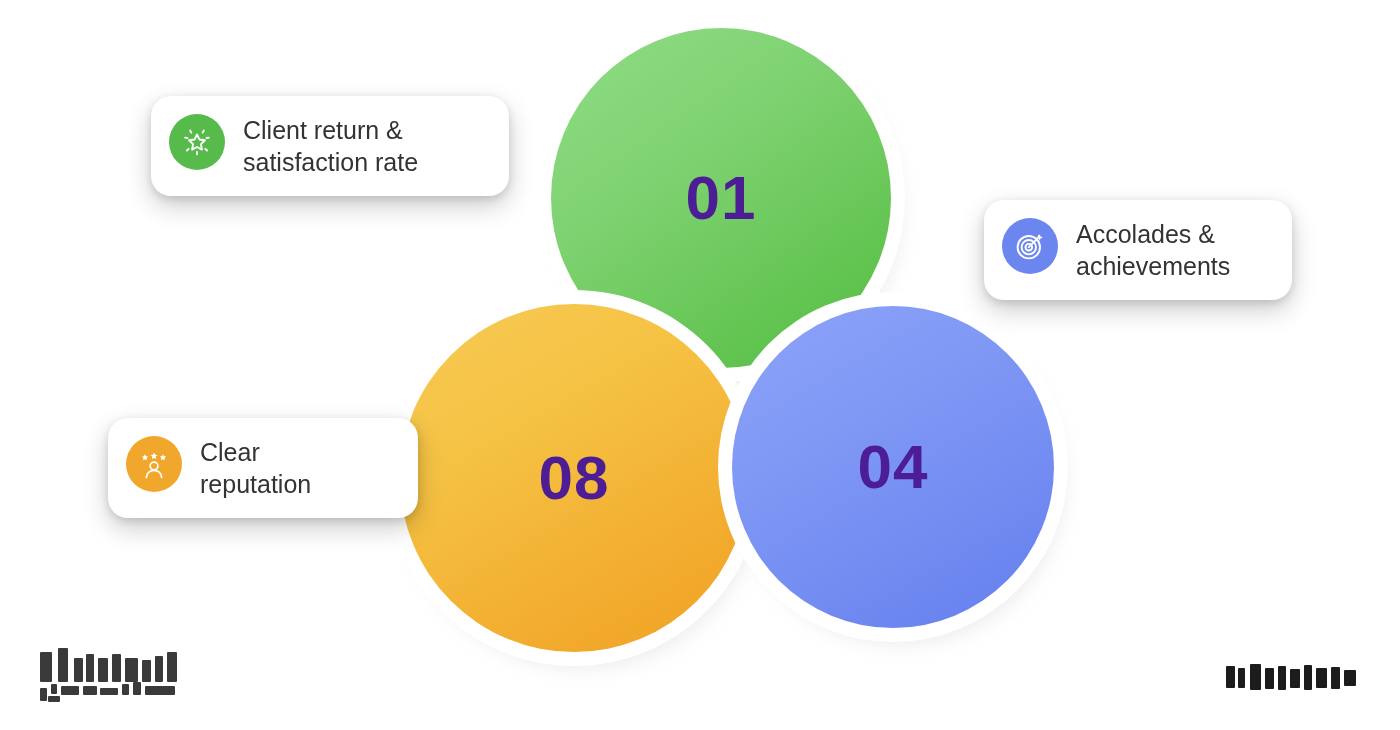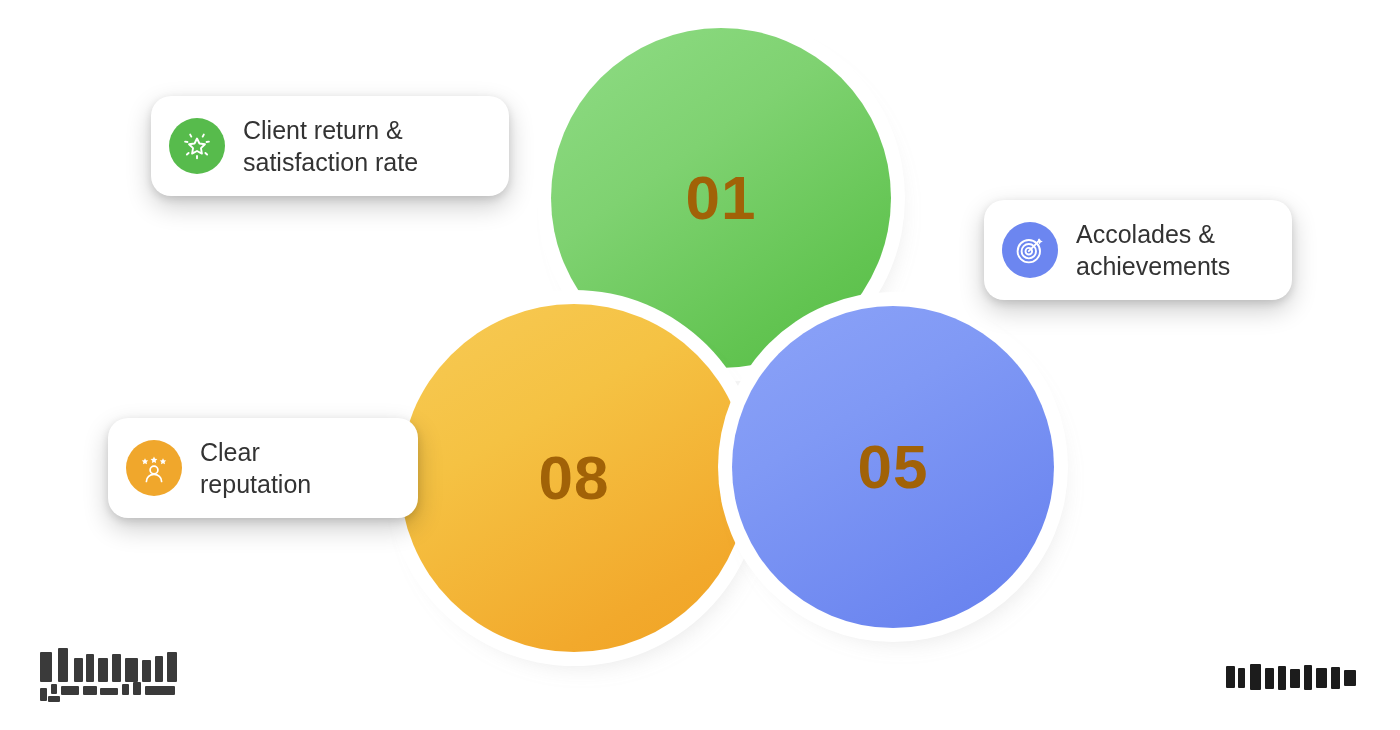--- a/index.html
+++ b/index.html
@@ -42,21 +42,21 @@
   .circle .disc {
     position:absolute;
     left:0; top:0;
     width:100%; height:100%;
     border-radius:50%;
   }
 
   .circle .num {
     position:relative;
     z-index:4;
-    color:#a16207;
+    color:#4c1d95;
     font-size:62px;
     font-weight:bold;
     letter-spacing:1px;
     line-height:1;
   }
 
   
   #circle-01 { left:551px; top:28px;  width:340px; height:340px; z-index:10; }
   #circle-02 { left:400px; top:304px; width:348px; height:348px; z-index:20; }
   #circle-03 { left:732px; top:306px; width:322px; height:322px; z-index:30; }
@@ -79,21 +79,21 @@
     filter:blur(11px);
   }
   #sh-01 { left:559px; top:42px;  width:340px; height:340px; z-index:9;  }
   #sh-02 { left:408px; top:318px; width:348px; height:348px; z-index:19; }
   #sh-03 { left:740px; top:320px; width:322px; height:322px; z-index:29; }
 
   
   .label-card {
     position:absolute;
     display:flex;
-    align-items:center;
+    align-items:flex-start;
     gap:18px;
     background:#ffffff;
     border-radius:20px;
     padding:18px 36px 18px 18px;
     box-shadow:0 10px 26px rgba(0,0,0,0.20), 0 3px 8px rgba(0,0,0,0.12);
     z-index:60;
   }
 
   .label-icon {
     flex:0 0 auto;
@@ -160,21 +160,21 @@
       <div class="halo"></div>
       <div class="disc"></div>
       <span class="num">08</span>
     </div>
   </div>
 
   <div class="circle-wrap" id="circle-03">
     <div class="circle">
       <div class="halo"></div>
       <div class="disc"></div>
-      <span class="num">05</span>
+      <span class="num">04</span>
     </div>
   </div>
 
   <div class="label-card" id="label-client">
     <span class="label-icon">
       <svg width="34" height="34" viewBox="0 0 34 34" fill="none" stroke="#ffffff" stroke-width="1.9" stroke-linecap="round" stroke-linejoin="round">
         <path d="M17 9.5l2.45 4.97 5.48.8-3.97 3.87.94 5.46L17 22.02l-4.9 2.58.94-5.46-3.97-3.87 5.48-.8z"></path>
         <path d="M11.3 7.6l-1.1-2.0"></path>
         <path d="M22.7 7.6l1.1-2.0"></path>
         <path d="M7.4 13.0l-2.3-.35"></path>

